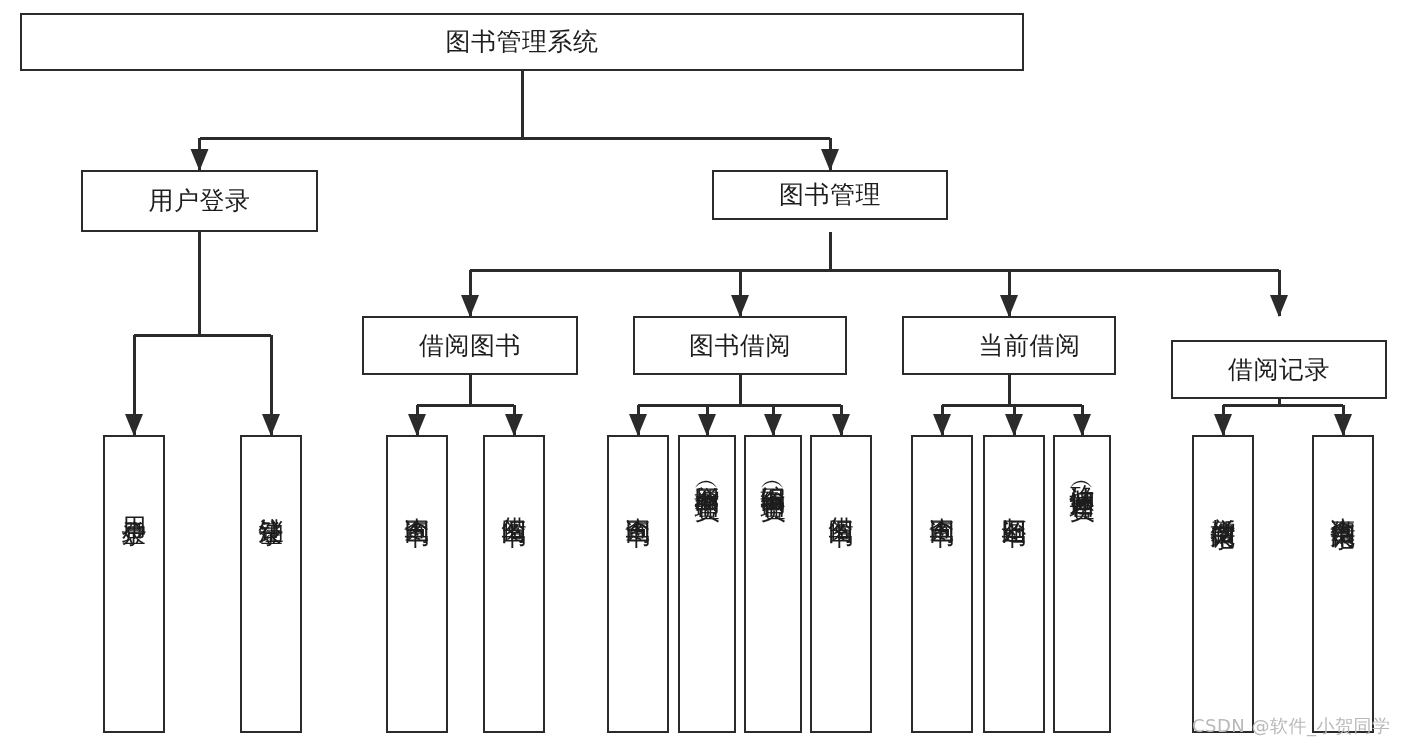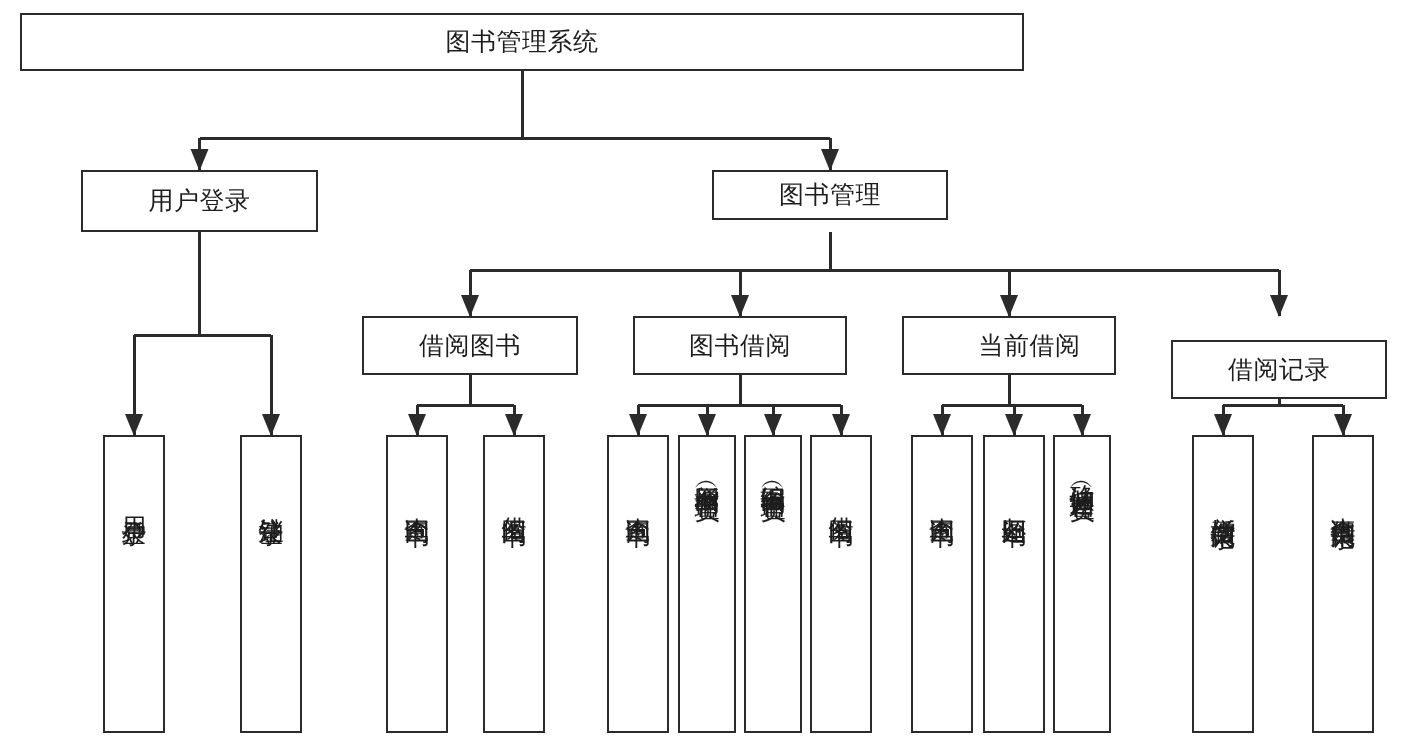--- a/index.html
+++ b/index.html
@@ -188,13 +188,14 @@
       <div class="node-box node-leaf" style="left: 1053px; top: 435px; width: 58px; height: 298px; padding-top: 27.5px;">
         <span class="node-label">确认归还（管理员）</span>
       </div>
       <div class="node-box node-leaf" style="left: 1192px; top: 435px; width: 62px; height: 298px; padding-top: 60px;">
         <span class="node-label">新增借阅记录</span>
       </div>
       <div class="node-box node-leaf" style="left: 1312px; top: 435px; width: 62px; height: 298px; padding-top: 60px;">
         <span class="node-label">查询借阅记录</span>
       </div>
     </div>
+  <div class="watermark" style="left: 1192px; top: 714px;">CSDN @软件_小贺同学</div>
 </div>
 
 </body></html>

